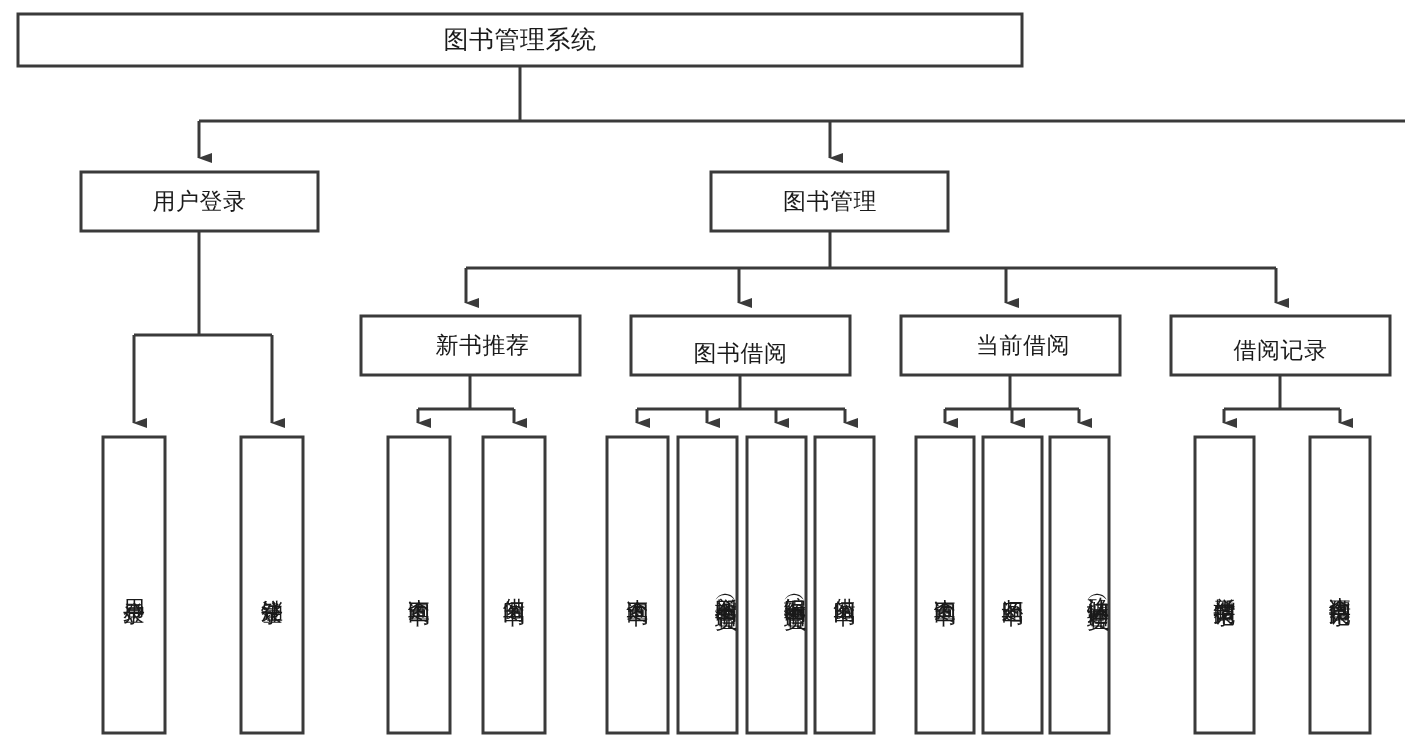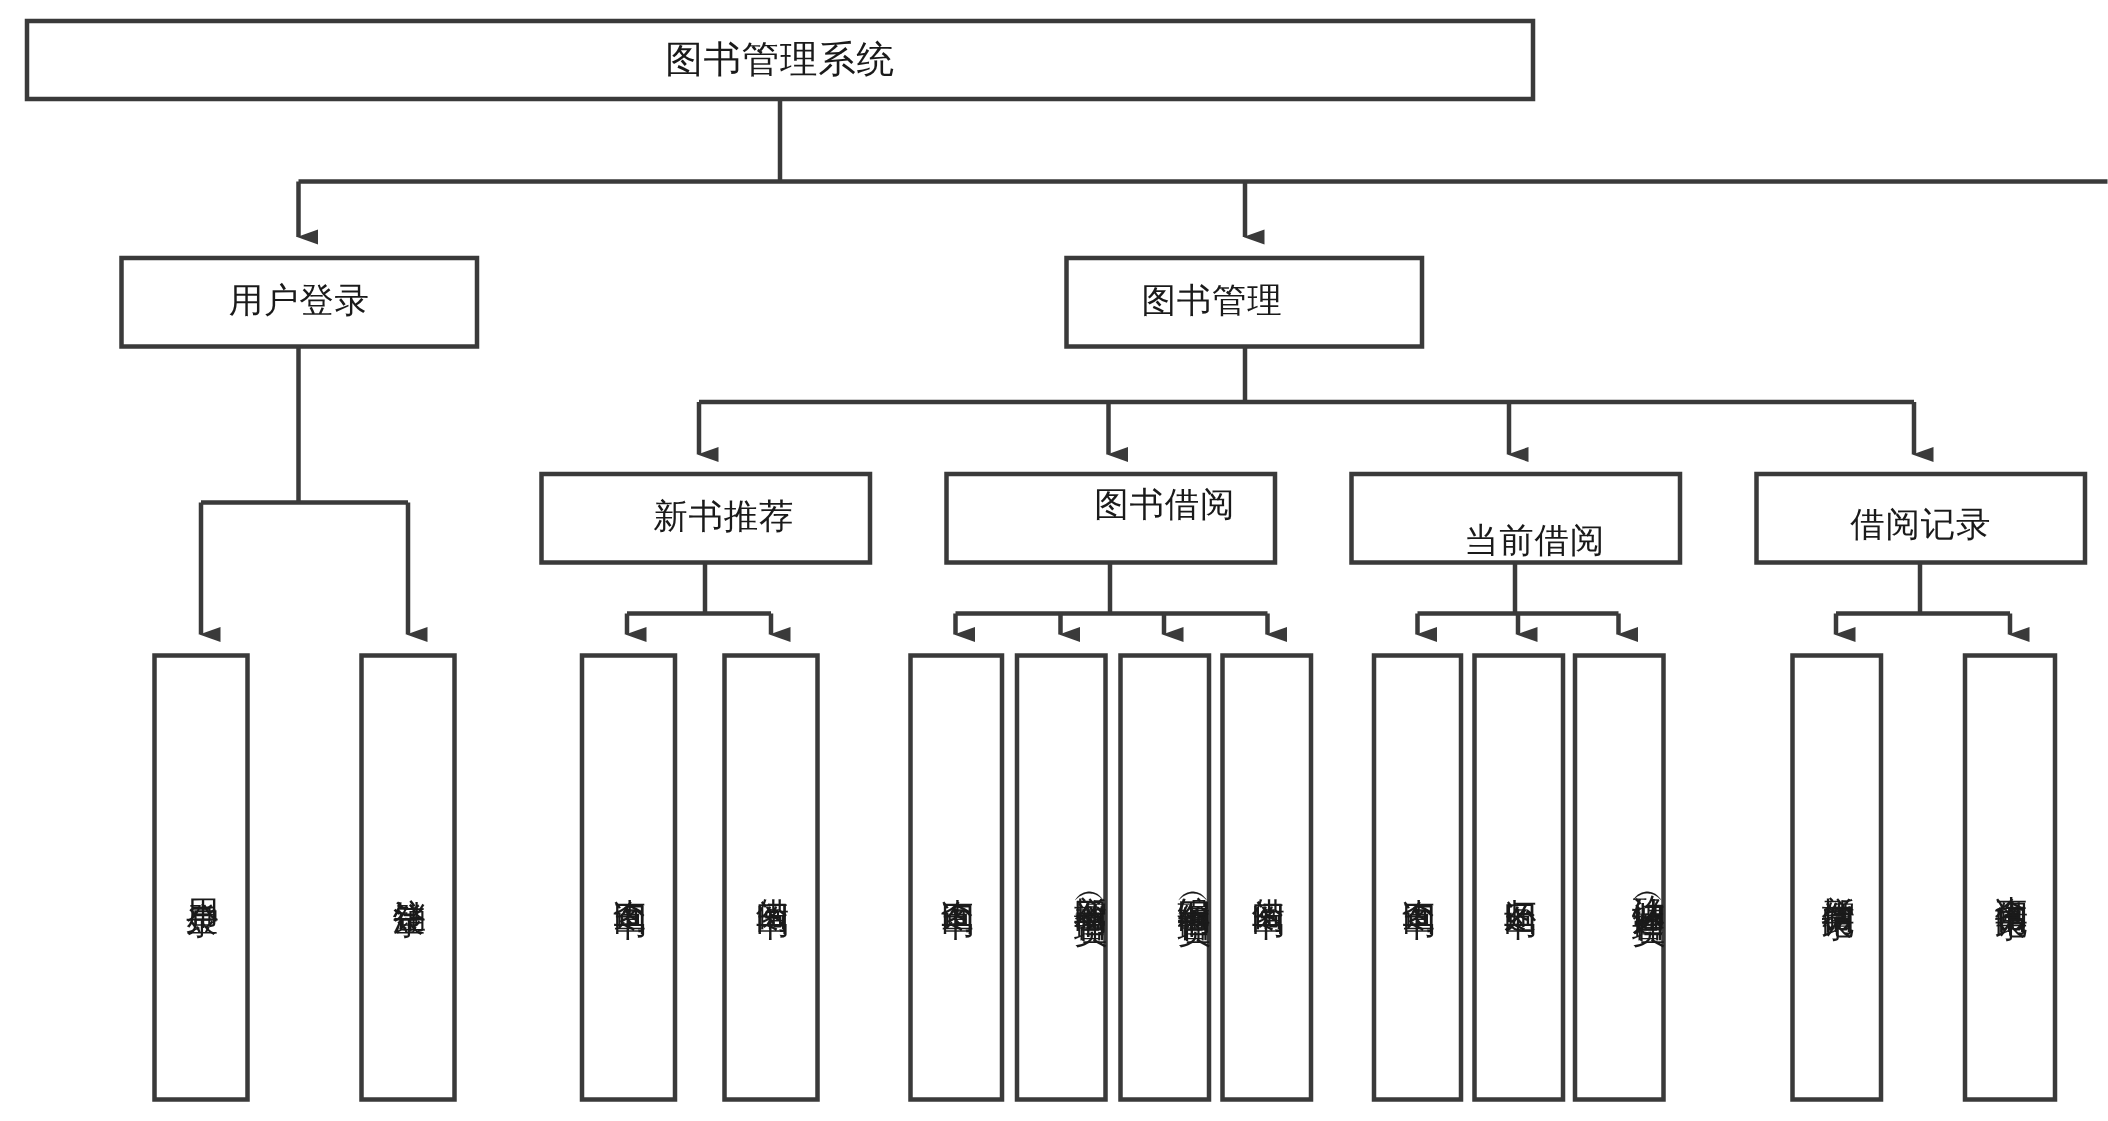--- a/index.html
+++ b/index.html
@@ -134,25 +134,25 @@
       <path class="conn" d="M 1280 375 L 1280 409"></path>
       <path class="conn" d="M 1224 409 L 1340 409"></path>
       <path class="conn" d="M 1224 409 L 1224 423" marker-end="url(#arrow)"></path>
       <path class="conn" d="M 1340 409 L 1340 423" marker-end="url(#arrow)"></path>
     </g>
   </svg>
 
   <div class="node-label" style="left:18px;top:14px;width:1004px;height:52px;font-size:25px;">图书管理系统</div>
 
   <div class="node-label" style="left:81px;top:172px;width:237px;height:59px;">用户登录</div>
-  <div class="node-label" style="left:689px;top:172px;width:238px;height:59px;">图书管理</div>
+  <div class="node-label" style="left:711px;top:172px;width:238px;height:59px;">图书管理</div>
 
   <div class="node-label" style="left:361px;top:316px;width:219px;height:59px;padding-left:12px;">新书推荐</div>
-  <div class="node-label" style="left:631px;top:308px;width:219px;height:59px;margin-left:36px;">图书借阅</div>
-  <div class="node-label" style="left:901px;top:332px;width:244px;height:59px;">当前借阅</div>
+  <div class="node-label" style="left:631px;top:324px;width:219px;height:59px;">图书借阅</div>
+  <div class="node-label" style="left:901px;top:316px;width:244px;height:59px;">当前借阅</div>
   <div class="node-label" style="left:1171px;top:316px;width:219px;height:70px;">借阅记录</div>
 
   <div class="node-label vertical mid" style="left:103px;top:437px;width:62px;height:296px;">用户登录</div>
   <div class="node-label vertical mid" style="left:241px;top:437px;width:62px;height:296px;">注销登录</div>
 
   <div class="node-label vertical mid" style="left:388px;top:437px;width:62px;height:296px;">查询图书</div>
   <div class="node-label vertical mid" style="left:483px;top:437px;width:62px;height:296px;">借阅图书</div>
 
   <div class="node-label vertical mid" style="left:607px;top:437px;width:61px;height:296px;">查询图书</div>
   <div class="node-label vertical" style="left:678px;top:437px;width:59px;height:296px;">新增图书（管理员）</div>

